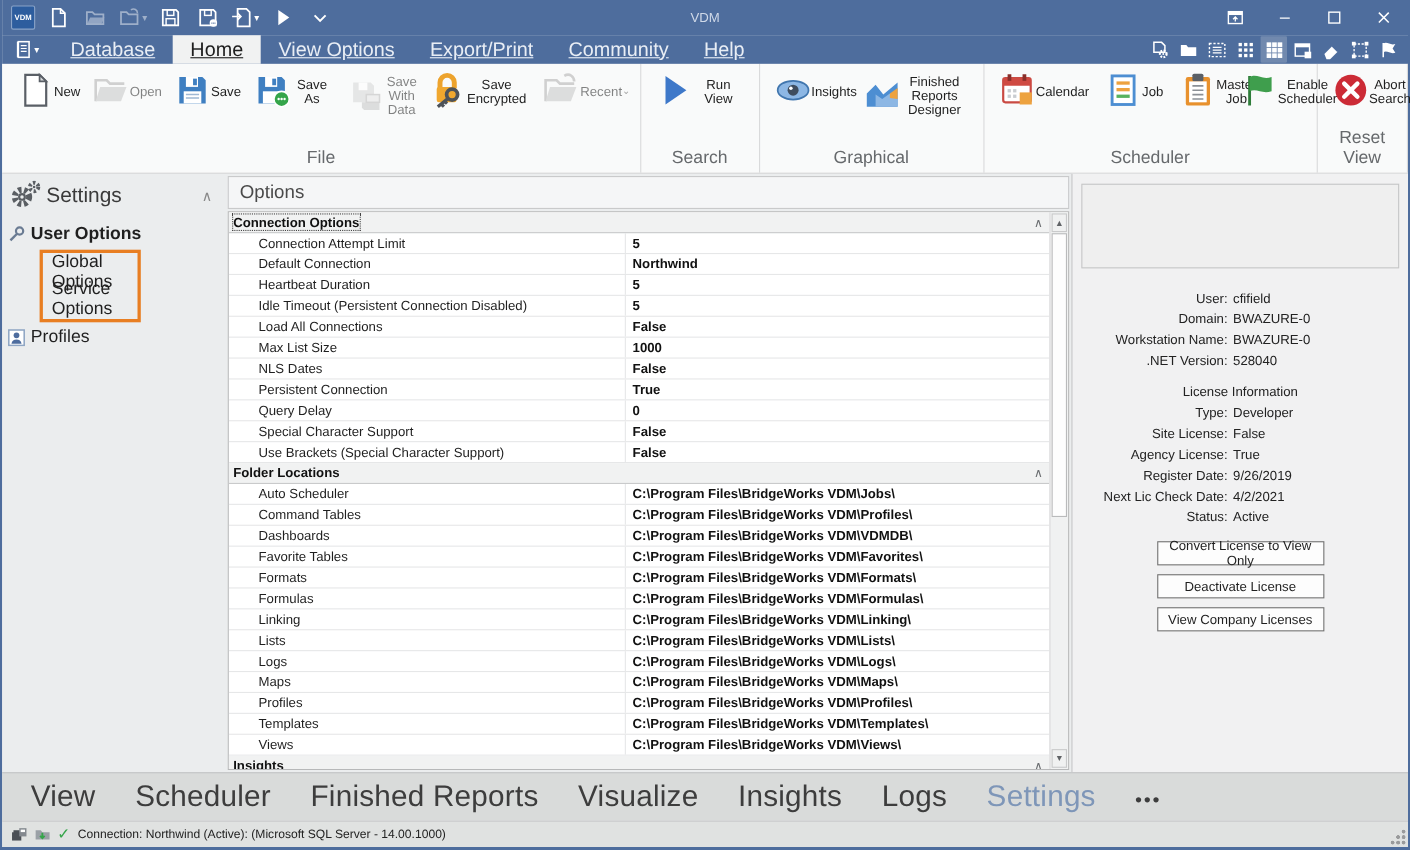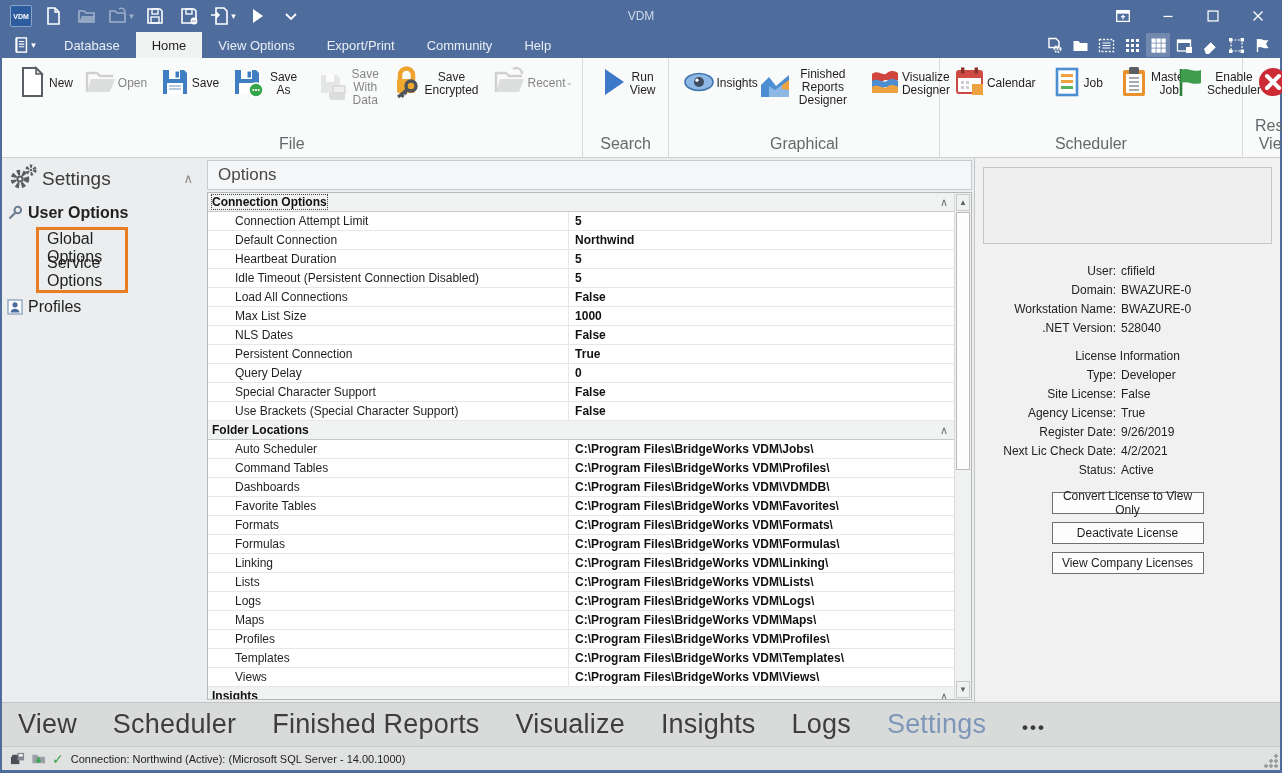--- a/index.html
+++ b/index.html
@@ -19,21 +19,21 @@
   .win-title { position:absolute; left:0; right:0; text-align:center; color:#cfd9e8; font-size:12px; pointer-events:none; }
   .win-controls { margin-left:auto; display:flex; height:100%; }
   .win-ctl { width:45px; height:100%; display:flex; align-items:center; justify-content:center; color:#fff; }
   .win-ctl svg { width:18px; height:18px; }
   .caret { color:#fff; font-size:9px; margin-left:1px; }
 
   
   .tabrow { height:26px; background:#4e6d9d; display:flex; align-items:stretch; flex:0 0 auto; position:relative; }
   .appmenu { width:46px; display:flex; align-items:center; justify-content:center; }
   .appmenu svg { width:16px; height:18px; }
-  .rtab { padding:0 16px; display:flex; align-items:center; color:#e9eef5; font-size:13px; }
+  .rtab { padding:0 16px; display:flex; align-items:center; color:#e9eef5; font-size:18px;text-decoration:underline; }
   .rtab.active { background:#f1f2f2; color:#1e1e1e; }
   .minitools { position:absolute; right:6px; top:0; height:26px; display:flex; align-items:center; gap:2px; }
   .minitool { width:24px; height:24px; display:flex; align-items:center; justify-content:center; border-radius:1px; }
   .minitool.active { background:#7189ae; }
   .minitool svg { width:17px; height:17px; }
 
   
   .ribbon { height:100px; background:#f9fafa; display:flex; border-bottom:1px solid #cfd0d1; flex:0 0 auto; }
   .rgroup { display:flex; flex-direction:column; border-right:1px solid #d9dadb; padding:0 2px; }
   .rbuttons { flex:1; display:flex; align-items:flex-start; padding:3px 4px 0; }
@@ -90,21 +90,21 @@
   .info-grid { display:grid; grid-template-columns:138px 1fr; }
   .info-label { text-align:right; padding-right:5px; color:#222; height:19px; line-height:19px; white-space:nowrap; }
   .info-value { text-align:left; color:#222; height:19px; line-height:19px; white-space:nowrap; }
   .info-gap { height:9px; }
   .lic-buttons { margin-top:12px; display:flex; flex-direction:column; align-items:center; gap:8px; }
   .lic-btn { width:152px; height:22px; background:#fdfdfd; border:1px solid #707070; font-size:12px; color:#1f1f1f;
              font-family:inherit; display:flex; align-items:center; justify-content:center; }
 
   
   .bottomtabs { height:44px; background:#d9dbda; border-top:1px solid #c3c4c5; display:flex; align-items:center;
-                gap:36px; padding-left:16px; flex:0 0 auto; }
+                gap:36px; padding-left:26px; flex:0 0 auto; }
   .btab { font-size:27px; color:#3d3d3d; font-weight:300; letter-spacing:.2px; }
   .btab.active { color:#7e96b8; }
   .btab.dots { font-size:17px; font-weight:bold; letter-spacing:2px; padding-top:6px; }
 
   
   .statusbar { height:24px; background:#e0e2e1; border-top:1px solid #c8c9ca; display:flex; align-items:center;
                gap:7px; padding-left:8px; flex:0 0 auto; font-size:11px; color:#222; position:relative; }
   .statusbar svg { width:15px; height:15px; }
   .check { color:#35a54a; font-size:14px; font-weight:bold; }
   .grip { position:absolute; right:2px; bottom:2px; width:14px; height:14px;
@@ -396,28 +396,20 @@
             <div class="rlabel">Insights</div>
           </div>
           <div class="rbtn" style="max-width: 110px;">
             <div class="ricon"><svg viewBox="0 0 34 34">
                 <path d="M3 28 V16 l8-8 7 9 13-11 v22z" fill="#4d8ed2"></path>
                 <path d="M11 17 l6 4 7-5 7 5 v7 H11z" fill="#8db7e4"></path>
                 <path d="M24 16 l7-5 v10 l-7-1z" fill="#eda23f"></path>
               </svg></div>
             <div class="rlabel">Finished Reports Designer</div>
           </div>
-          <div class="rbtn" style="max-width: 72px;">
-            <div class="ricon"><svg viewBox="0 0 34 34">
-                <path d="M4 9 c6-5 11 3 15-1 4-3 8-2 11 0 v7 c-6 4-11-2-15 1-4 3-8 2-11 0z" fill="#d0453d"></path>
-                <path d="M4 16 c6-4 11 3 15 0 4-3 8-2 11 0 v6 c-6 4-11-2-15 1-4 3-8 2-11 0z" fill="#4d8ed2"></path>
-                <path d="M4 22 c6-4 11 3 15 0 4-3 8-2 11 0 v6 H4z" fill="#eda23f"></path>
-              </svg></div>
-            <div class="rlabel">Visualize Designer</div>
-          </div>
         </div>
         <div class="rgroup-label">Graphical</div>
       </div>
       <div class="rgroup">
         <div class="rbuttons">
           <div class="rbtn">
             <div class="ricon"><svg viewBox="0 0 34 34">
                 <rect x="4" y="6" width="25" height="22" rx="2" fill="#fff" stroke="#c94a43" stroke-width="2"></rect>
                 <path d="M4 6 h25 v7 H4z" fill="#cf4a42"></path>
                 <rect x="8" y="2.5" width="3.4" height="6" fill="#8a2f2a"></rect>

